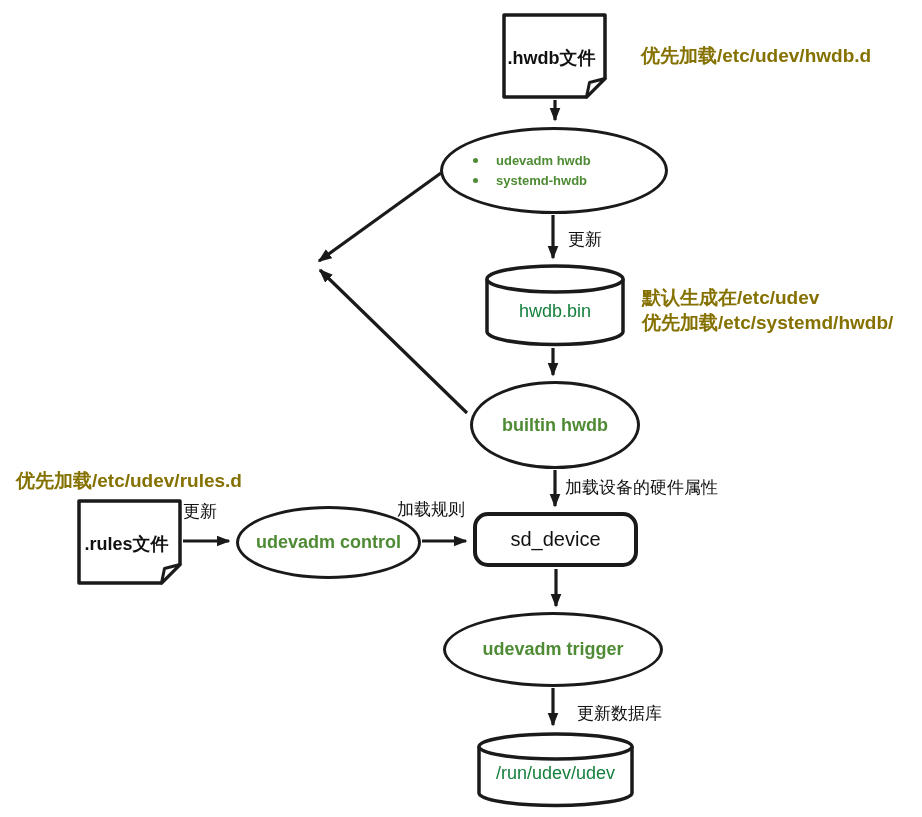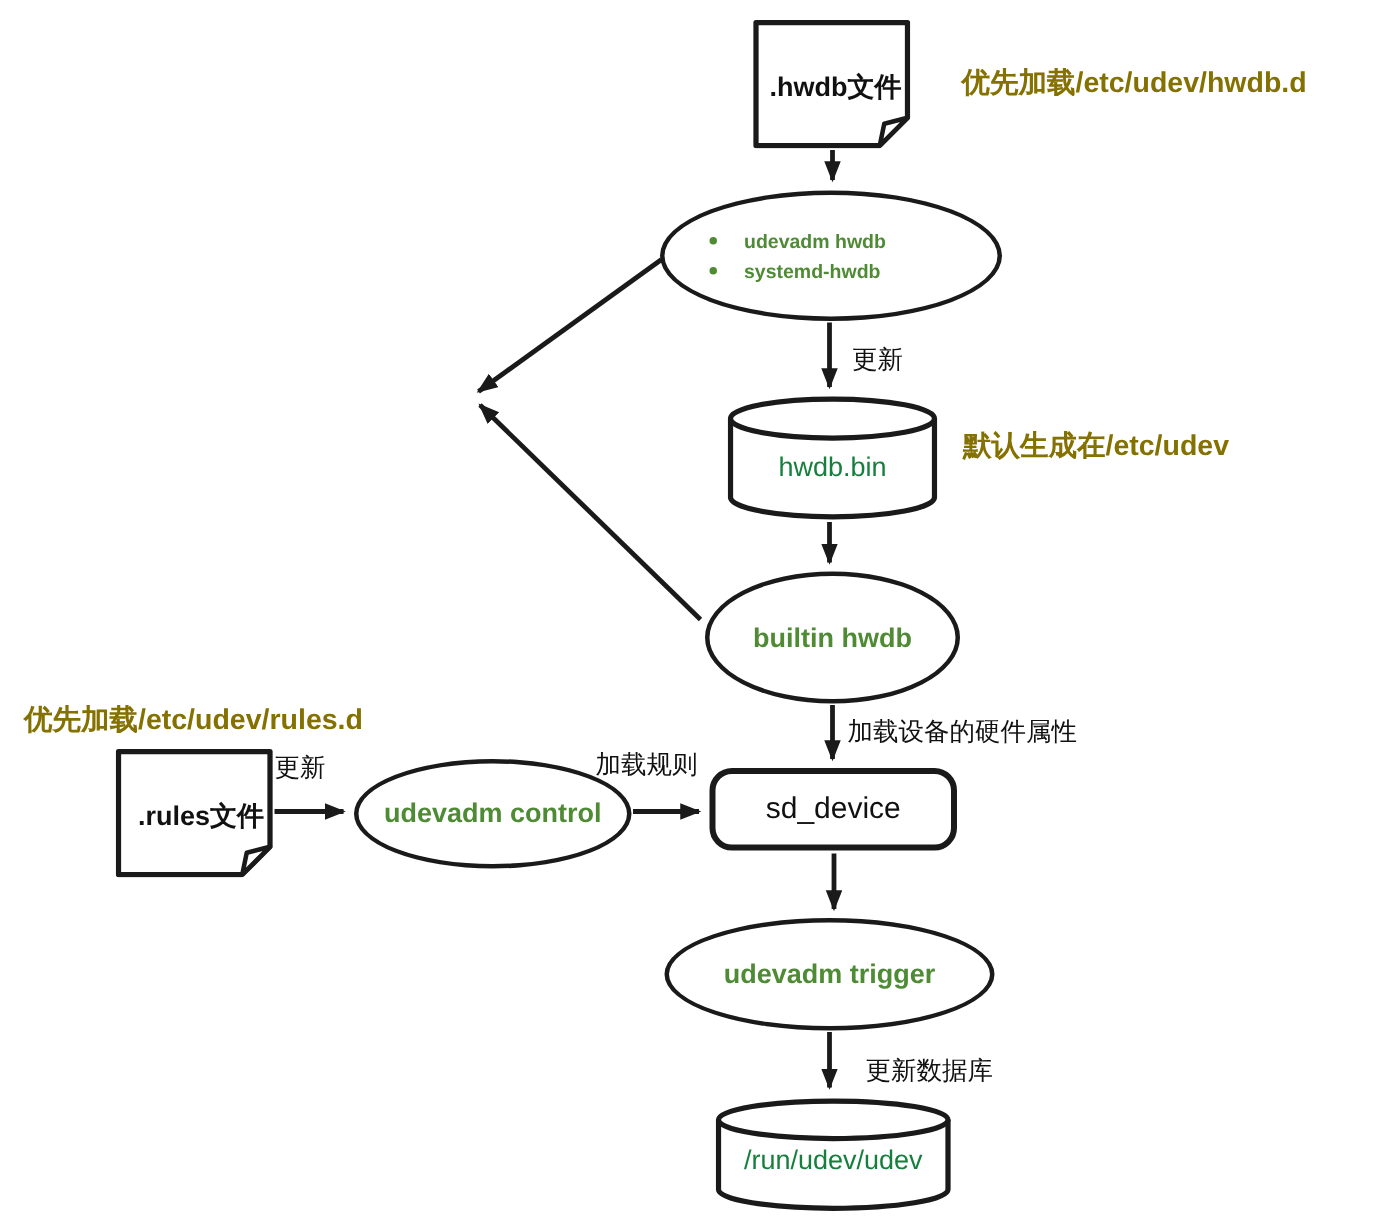--- a/index.html
+++ b/index.html
@@ -16,21 +16,21 @@
   .rect {
     position:absolute; border:4px solid #1a1a1a; background:#fff;
     display:flex; align-items:center; justify-content:center; text-align:center;
   }
   .rrect {
     position:absolute; border:4px solid #1a1a1a; border-radius:15px;
     background:#fff; display:flex; align-items:center; justify-content:center;
   }
   .doc-label {
     position:absolute; left:0; right:6px; top:30px; height:30px; line-height:30px;
-    text-align:right; font-size:18px; font-weight:600; color:#111; white-space:nowrap;
+    text-align:center; font-size:18px; font-weight:600; color:#111; white-space:nowrap;
   }
   .cyl-label {
     position:absolute; left:0; right:0; text-align:center; font-size:18px;
     font-weight:500; color:#15803d; white-space:nowrap;
   }
   .node-label { font-size:18px; font-weight:500; color:#111; white-space:nowrap; }
   .green-label { font-size:18px; font-weight:700; color:#4e8b34; white-space:nowrap; }
   .bullet-list { list-style:none; display:flex; flex-direction:column; gap:5px; }
   .bullet-list li { display:flex; align-items:center; font-size:13px; font-weight:700; color:#4e8b34; }
   .bullet-dot { width:5px; height:5px; border-radius:50%; background:#4e8b34; margin-right:18px; flex:0 0 auto; }
@@ -72,20 +72,21 @@
   <div class="node" style="left:485px; top:264px; width:140px; height:83px;">
     <svg class="shape" width="140" height="83" viewBox="0 0 140 83">
       <path d="M2 15 V67.5 A68 13 0 0 0 138 67.5 V15" fill="#ffffff" stroke="#1a1a1a" stroke-width="3.5"></path>
       <ellipse cx="70" cy="15" rx="68" ry="13" fill="#ffffff" stroke="#1a1a1a" stroke-width="3.5"></ellipse>
     </svg>
     <div class="cyl-label" style="top:32px; height:30px; line-height:30px;">hwdb.bin</div>
   </div>
 
   <div class="note" style="left:642px; top:285px;">
     <div>默认生成在/etc/udev</div>
+    <div>优先加载/etc/systemd/hwdb/</div>
   </div>
 
   <div class="ellipse" style="left:470px; top:381px; width:170px; height:88px;">
     <span class="green-label">builtin hwdb</span>
   </div>
 
   <div class="note" style="left:16px; top:468px;">优先加载/etc/udev/rules.d</div>
 
   <div class="node" style="left:77px; top:499px; width:105px; height:86px;">
     <svg class="shape" width="105" height="86" viewBox="0 0 105 86">

